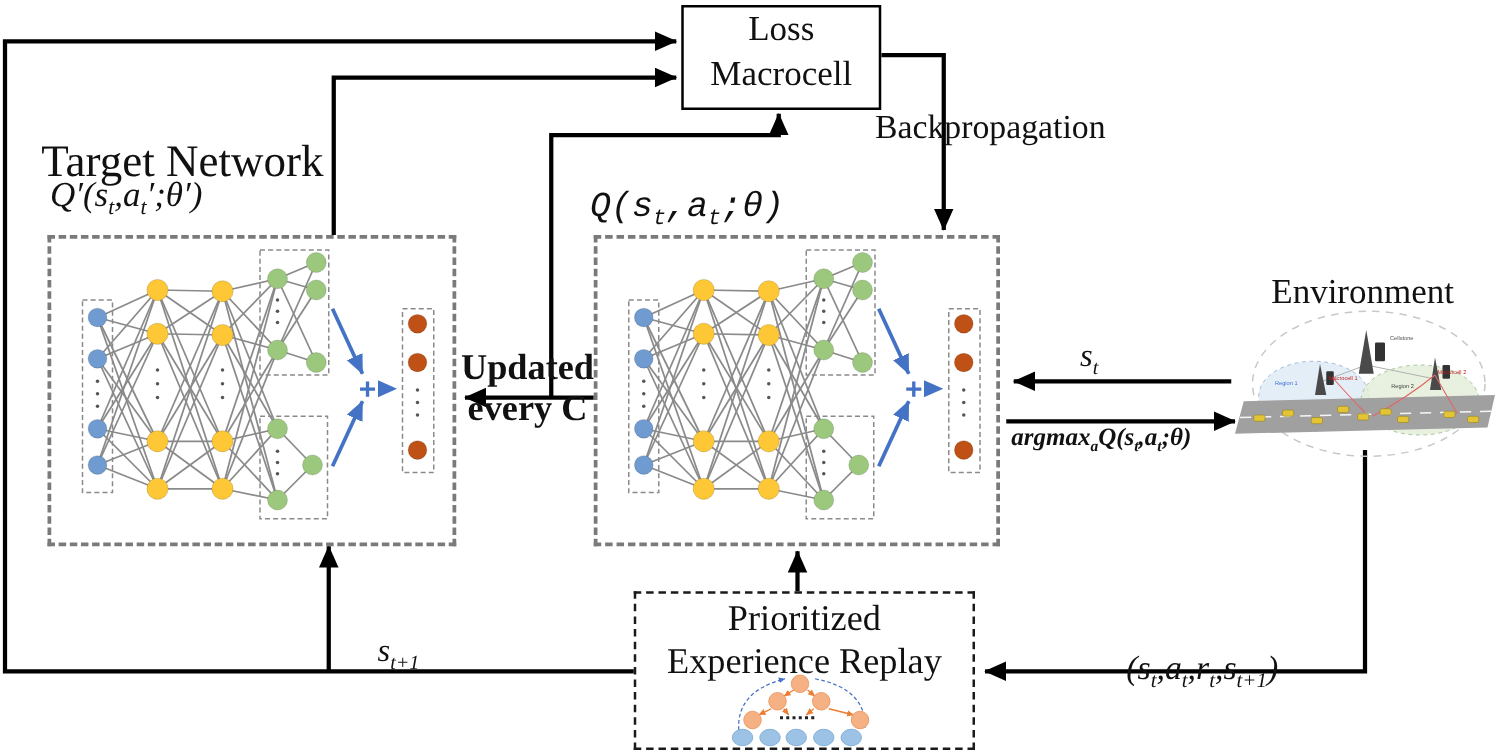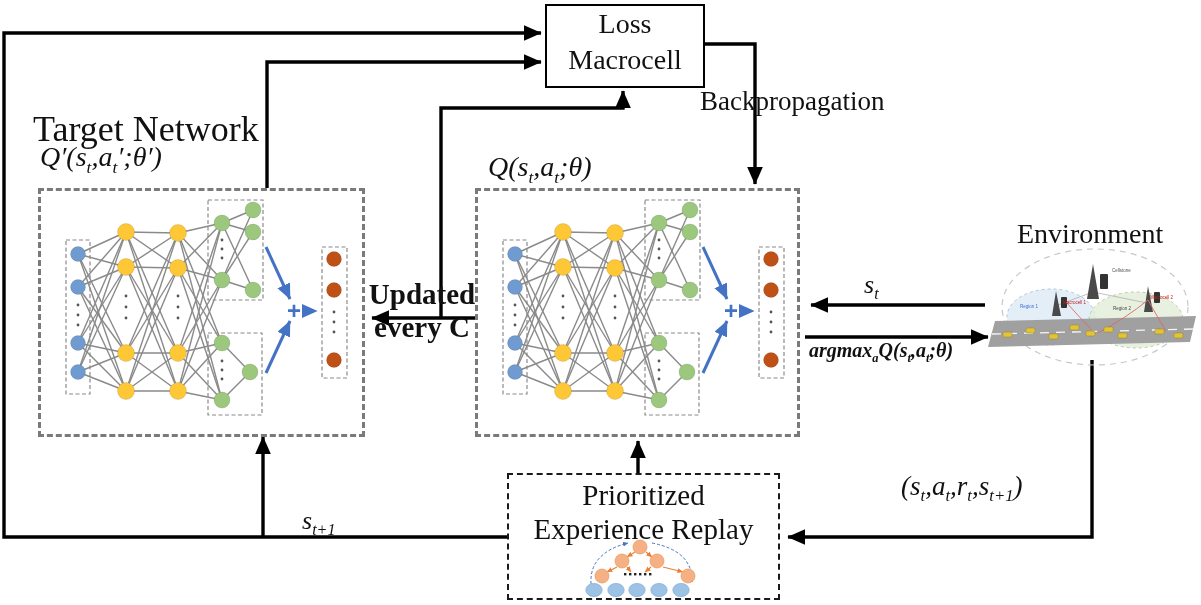--- a/index.html
+++ b/index.html
@@ -332,28 +332,28 @@
   <div class="dashbox" style="left:475px;top:188px;width:325px;height:249px;"></div>
 
   <div class="dashbox per" style="left:507px;top:473px;width:273px;height:127px;">
     <div>Prioritized</div>
     <div>Experience Replay</div>
   </div>
 
   <div class="abs t-title" style="left:33px;top:108px;">Target Network</div>
   <div class="abs t-formula" style="left:40px;top:141px;"><span>Q′(s</span><sub>t</sub><span>,a</span><sub>t</sub><span>′;θ′)</span></div>
 
-  <div class="abs t-formula" style="left:488px;top:151px;"><span>Q(s</span><sub>t</sub><span>,a</span><sub>t</sub><span>;θ)</span></div>
+  <div class="abs t-formula" style="left:472px;top:151px;font-family:Liberation Mono, monospace;"><span>Q(s</span><sub>t</sub><span>,a</span><sub>t</sub><span>;θ)</span></div>
 
   <div class="abs lbl-backprop" style="left:700px;top:86px;">Backpropagation</div>
 
   <div class="abs lbl-updated" style="left:366px;top:278px;font-weight:bold;">
     <div>Updated</div>
     <div>every C</div>
   </div>
 
   <div class="abs lbl-env" style="left:1017px;top:218px;">Environment</div>
 
   <div class="abs math m26" style="left:864px;top:270px;"><span>s</span><sub>t</sub></div>
   <div class="abs math m30" style="left:809px;top:339px;"><span>argmax</span><sub>a</sub><span>Q(s</span><sub>t</sub><span>,a</span><sub>t</sub><span>;θ)</span></div>
   <div class="abs math m26" style="left:302px;top:506px;"><span>s</span><sub>t+1</sub></div>
-  <div class="abs math m27" style="left:901px;top:471px;"><span>(s</span><sub>t</sub><span>,a</span><sub>t</sub><span>,r</span><sub>t</sub><span>,s</span><sub>t+1</sub><span>)</span></div>
+  <div class="abs math m27" style="left:901px;top:519px;"><span>(s</span><sub>t</sub><span>,a</span><sub>t</sub><span>,r</span><sub>t</sub><span>,s</span><sub>t+1</sub><span>)</span></div>
 </div>
 
 </body></html>

